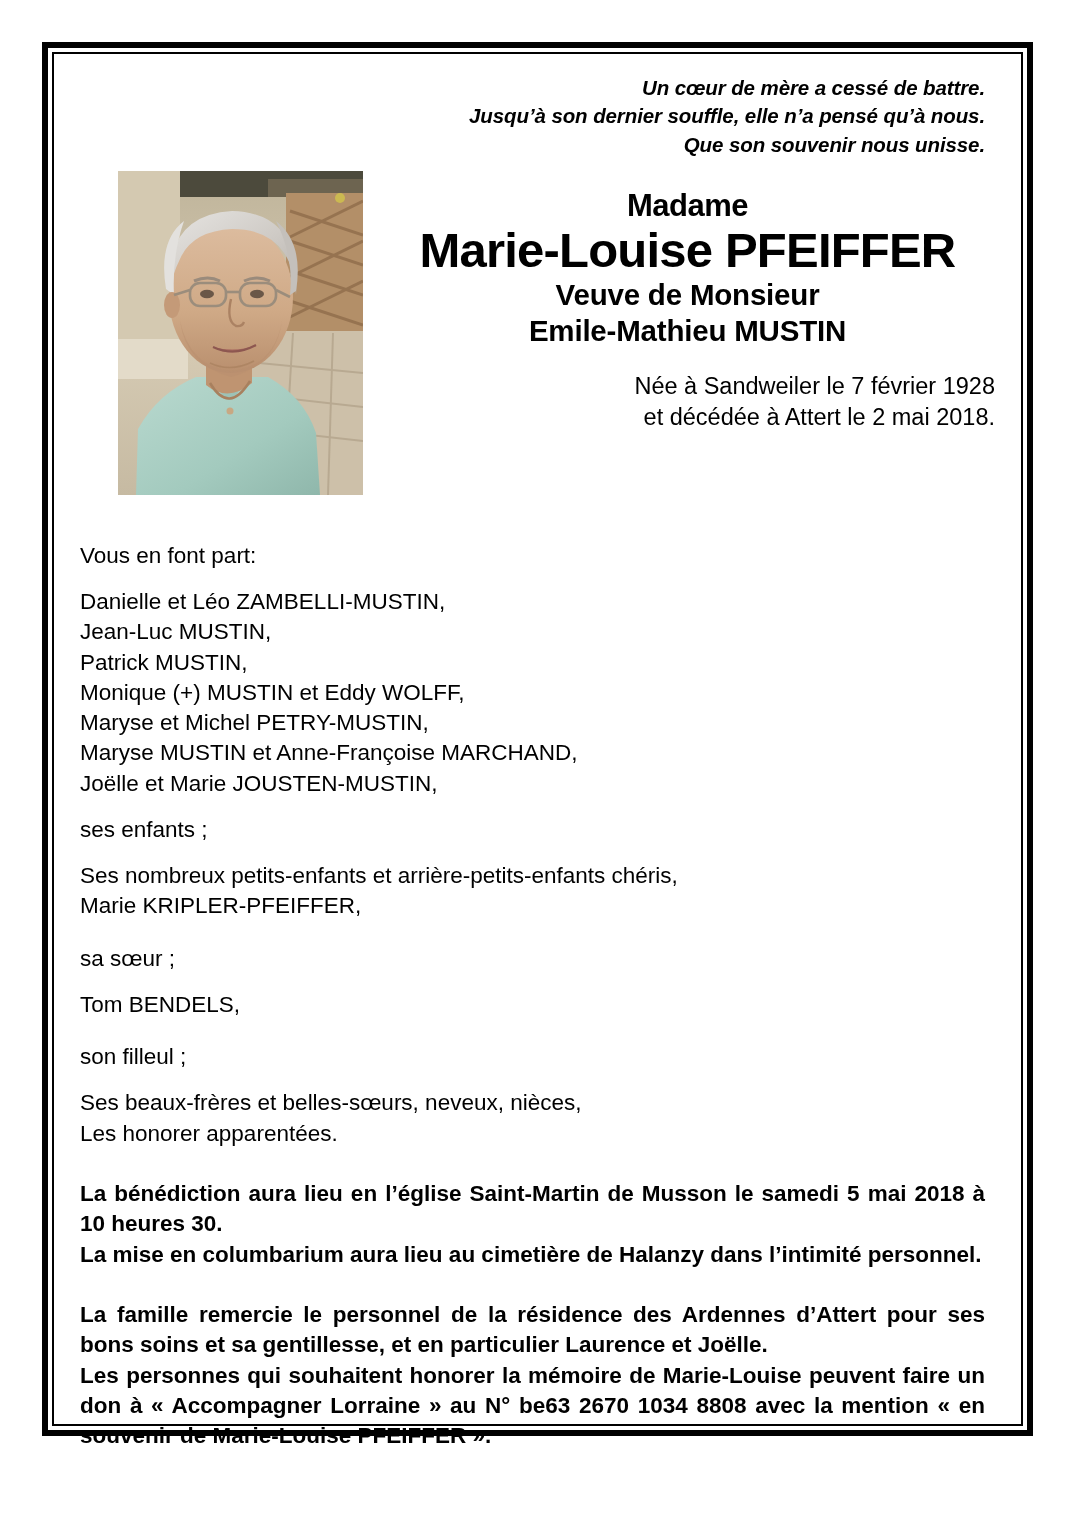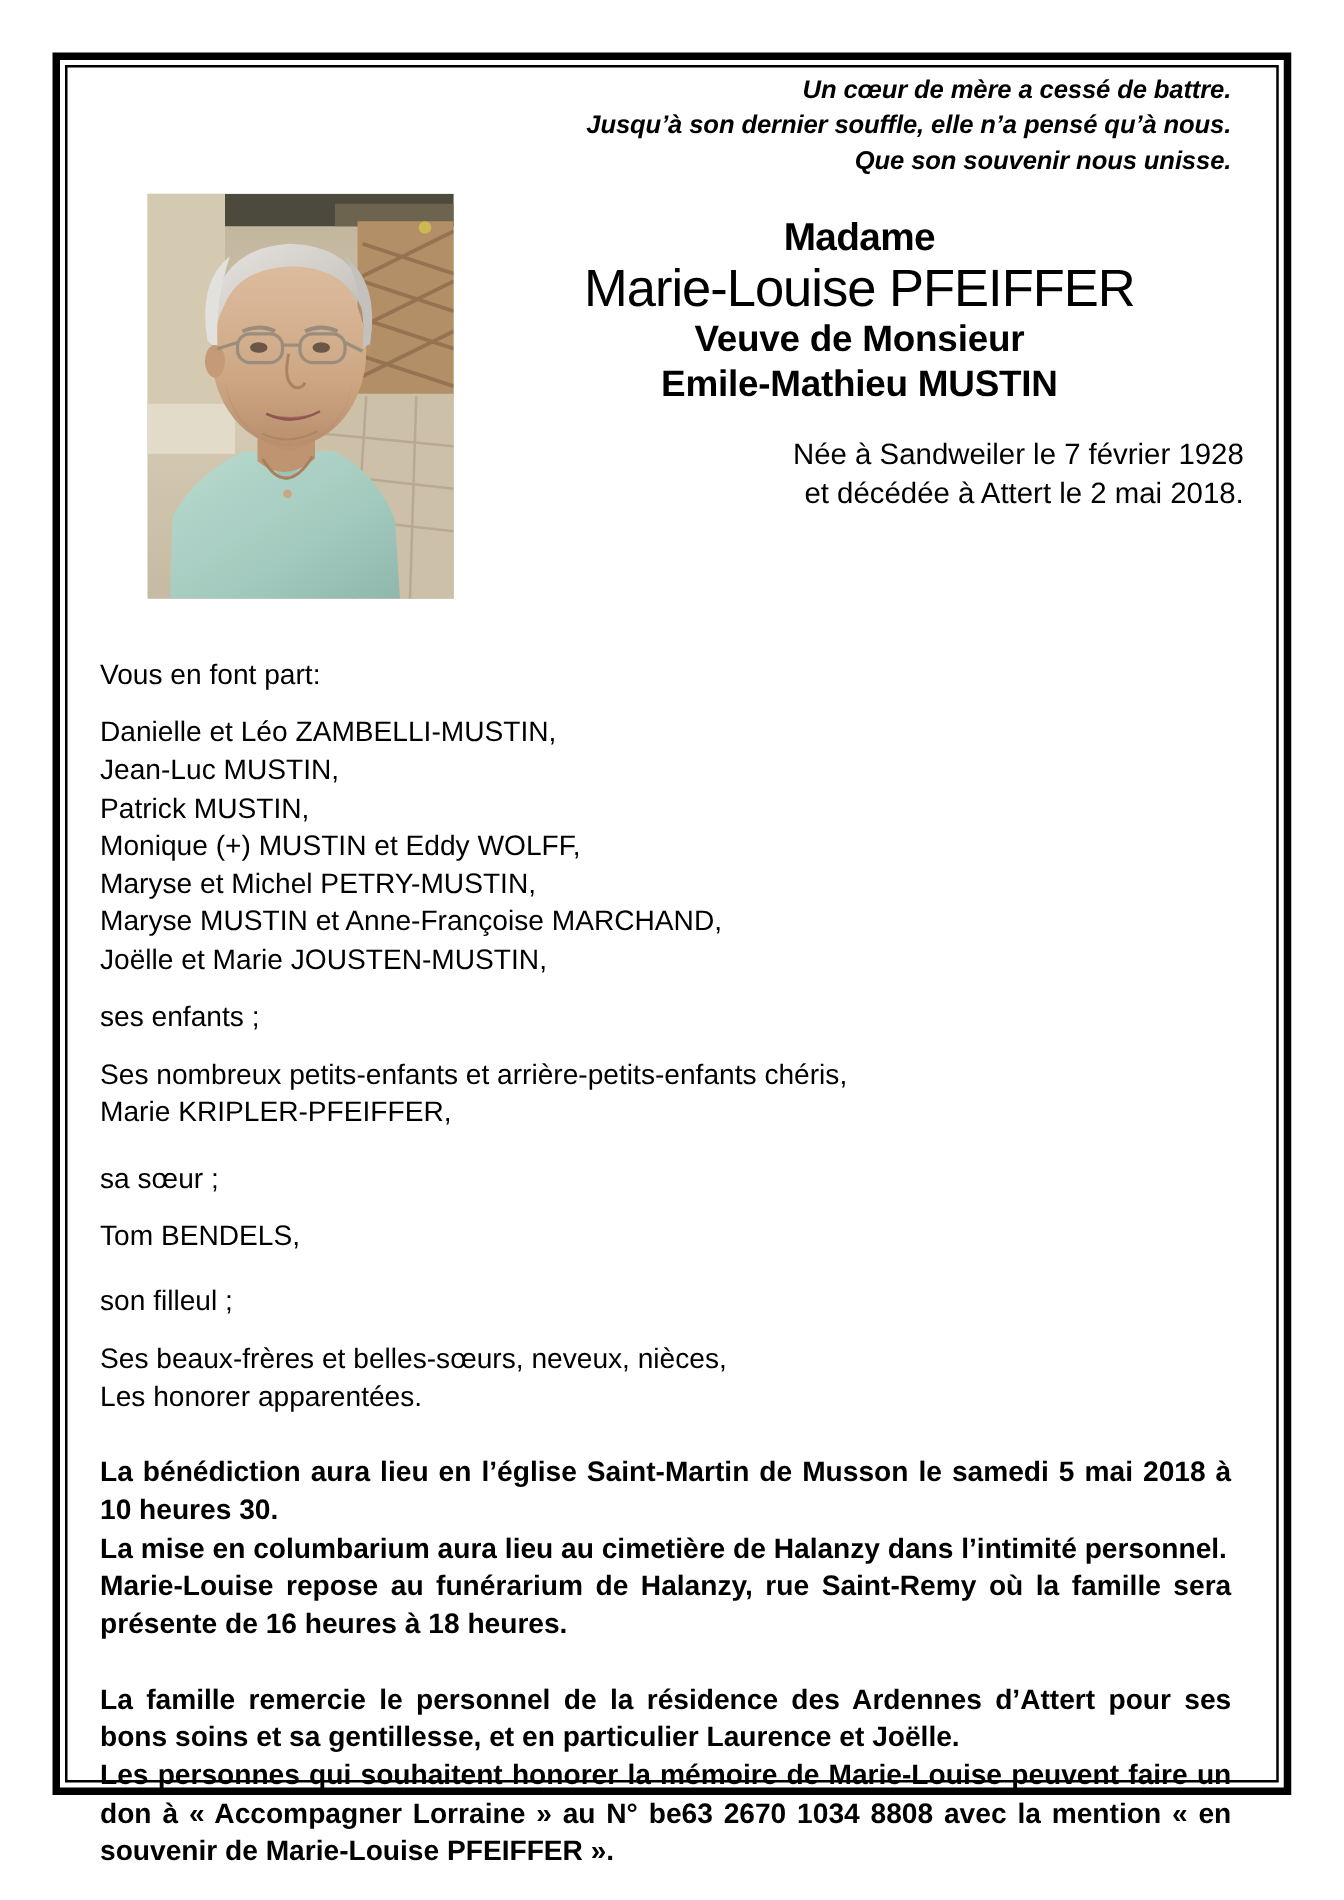--- a/index.html
+++ b/index.html
@@ -36,21 +36,21 @@
     box-sizing: border-box;
     background: #ffffff;
     padding: 0;
   }
   .content {
     position: absolute;
     left: 0;
     top: 0;
     right: 0;
     bottom: 0;
-    padding: 0 26px 10px 26px;
+    padding: 16px 26px 10px 26px;
     box-sizing: border-box;
   }
 
   
   .epigraph {
     text-align: right;
     font-style: italic;
     font-weight: bold;
     font-size: 20.5px;
     line-height: 1.38;
@@ -82,22 +82,22 @@
     text-align: center;
     padding-top: 18px;
   }
   .n-madame {
     font-size: 31px;
     font-weight: bold;
     line-height: 1.12;
     letter-spacing: -0.5px;
   }
   .n-name {
-    font-size: 42px;
-    font-weight: normal;
+    font-size: 49px;
+    font-weight: bold;
     line-height: 1.1;
     letter-spacing: -0.8px;
     white-space: nowrap;
   }
   .n-sub {
     font-size: 29.5px;
     font-weight: bold;
     line-height: 1.22;
     letter-spacing: -0.2px;
   }
@@ -289,21 +289,20 @@
     <div class="gap-sm"></div>
 
     <div>Ses beaux-frères et belles-sœurs, neveux, nièces,</div>
     <div>Les honorer apparentées.</div>
 
     <div class="gap-lg"></div>
 
     <div class="bold-block">
       <p>La bénédiction aura lieu en l’église Saint-Martin de Musson le samedi 5 mai 2018 à 10 heures 30.</p>
       <p>La mise en columbarium aura lieu au cimetière de Halanzy dans l’intimité personnel.</p>
-      <p>Marie-Louise repose au funérarium de Halanzy, rue Saint-Remy où la famille sera présente de 16 heures à 18 heures.</p>
     </div>
 
     <div class="gap-lg"></div>
 
     <div class="bold-block">
       <p>La famille remercie le personnel de la résidence des Ardennes d’Attert pour ses bons soins et sa gentillesse, et en particulier Laurence et Joëlle.</p>
       <p>Les personnes qui souhaitent honorer la mémoire de Marie-Louise peuvent faire un don à « Accompagner Lorraine » au N° be63 2670 1034 8808 avec la mention « en souvenir de Marie-Louise PFEIFFER ».</p>
     </div>
 
     <div class="gap-lg"></div>

